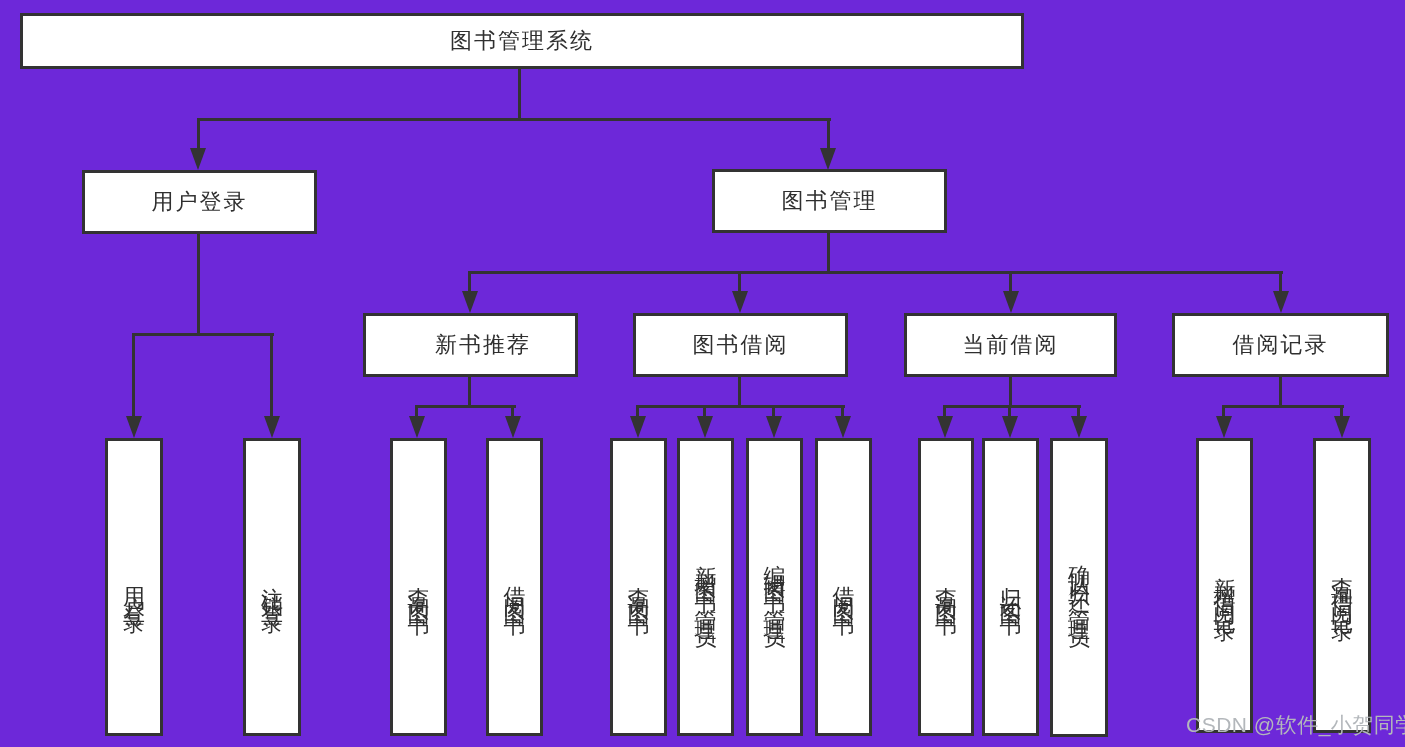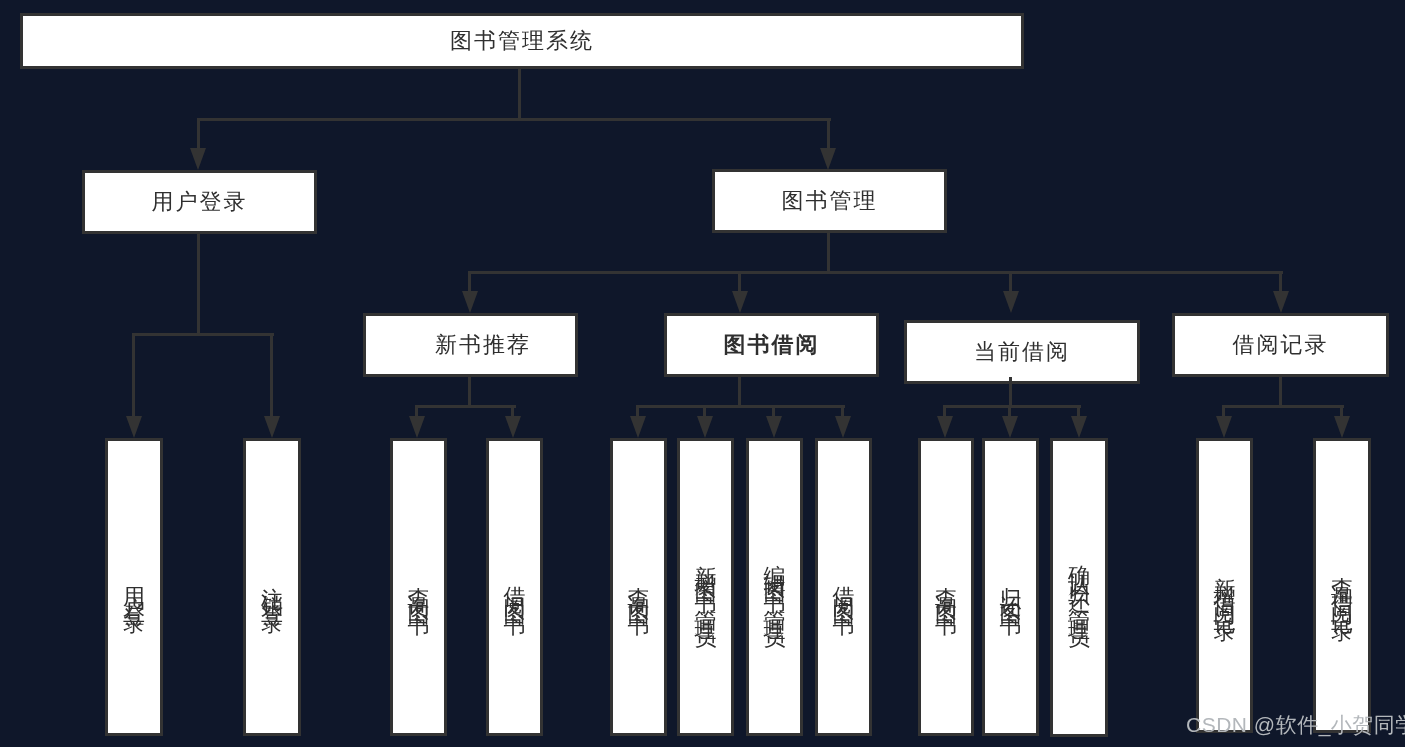--- a/index.html
+++ b/index.html
@@ -1,20 +1,20 @@
 <!DOCTYPE html>
 <html><head>
 <meta charset="utf-8">
 <style>
   html, body { margin: 0; padding: 0; background: #ffffff; }
   #stage {
     position: relative;
     width: 1405px;
     height: 747px;
-    background: #0f172a;
+    background: #6d28d9;
     font-family: "Liberation Sans", "DejaVu Sans", sans-serif;
     color: #2f2f2f;
     overflow: hidden;
   }
   .box {
     position: absolute;
     box-sizing: border-box;
     border: 3px solid #333333;
     background: #ffffff;
     display: flex;
@@ -81,22 +81,22 @@
   <div class="vline" style="left:468px; top:271px; height:22px;"></div>
   <div class="arrow" style="left:462px; top:291px;"></div>
   <div class="vline" style="left:738px; top:271px; height:22px;"></div>
   <div class="arrow" style="left:732px; top:291px;"></div>
   <div class="vline" style="left:1009px; top:271px; height:22px;"></div>
   <div class="arrow" style="left:1003px; top:291px;"></div>
   <div class="vline" style="left:1279px; top:271px; height:22px;"></div>
   <div class="arrow" style="left:1273px; top:291px;"></div>
 
   <div class="box" style="left:363px; top:313px; width:215px; height:64px;padding-left:25px;">新书推荐</div>
-  <div class="box" style="left:664px; top:313px; width:215px; height:64px;font-weight:bold;">图书借阅</div>
-  <div class="box" style="left:904px; top:320px; width:236px; height:64px;">当前借阅</div>
+  <div class="box" style="left:633px; top:313px; width:215px; height:64px;">图书借阅</div>
+  <div class="box" style="left:904px; top:313px; width:213px; height:64px;">当前借阅</div>
   <div class="box" style="left:1172px; top:313px; width:217px; height:64px;">借阅记录</div>
 
   <div class="vline" style="left:468px; top:377px; height:31px;"></div>
   <div class="hline" style="left:416px; top:405px; width:100px;"></div>
   <div class="vline" style="left:738px; top:377px; height:31px;"></div>
   <div class="hline" style="left:636px; top:405px; width:209px;"></div>
   <div class="vline" style="left:1009px; top:377px; height:31px;"></div>
   <div class="hline" style="left:943px; top:405px; width:138px;"></div>
   <div class="vline" style="left:1279px; top:377px; height:31px;"></div>
   <div class="hline" style="left:1222px; top:405px; width:122px;"></div>

